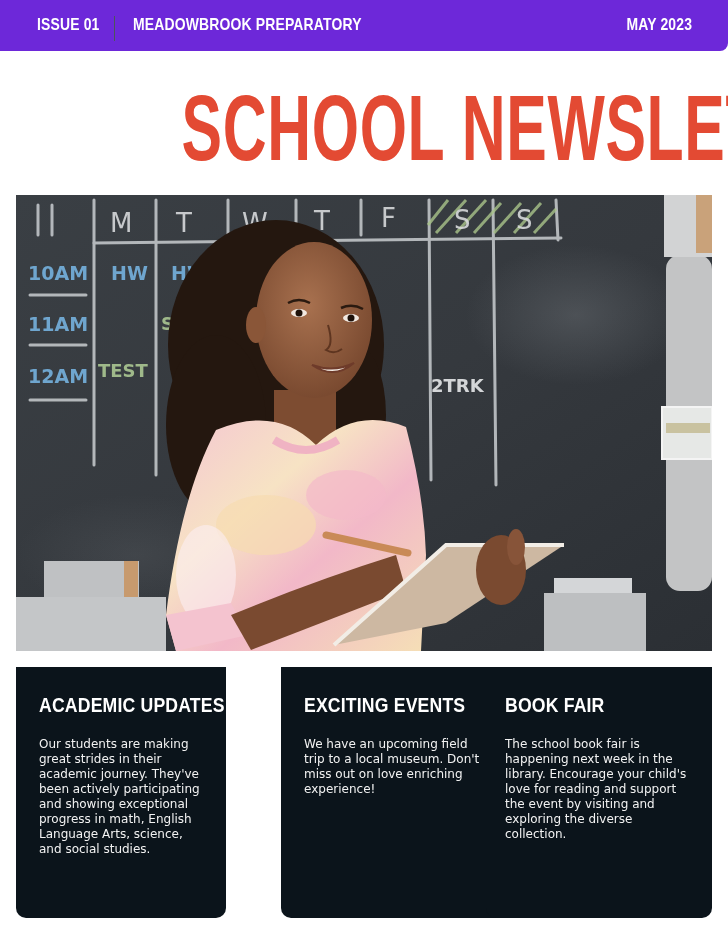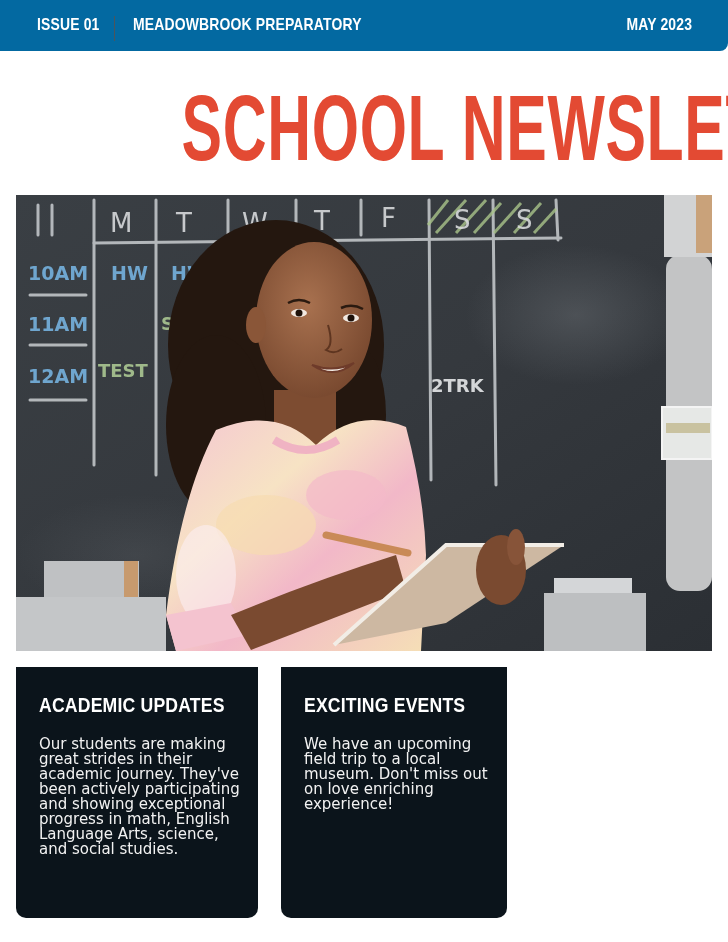--- a/index.html
+++ b/index.html
@@ -5,21 +5,21 @@
     * { box-sizing: border-box; margin: 0; padding: 0; }
     html, body {
       width: 728px; height: 942px; background: #ffffff; overflow: hidden;
       font-family: "Liberation Sans", sans-serif;
     }
     .page { position: relative; width: 728px; height: 942px; background: #ffffff; }
 
     
     .topbar {
       position: absolute; left: 0; top: 0; width: 728px; height: 51px;
-      background: #0369a1; border-bottom-right-radius: 8px;
+      background: #6d28d9; border-bottom-right-radius: 8px;
       color: #ffffff;
     }
     .topbar .issue {
       position: absolute; left: 37px; top: 15px;
       font-family: "Liberation Sans", sans-serif; font-weight: 700;
       font-size: 17px; letter-spacing: 0.2px; transform: scaleX(0.82); transform-origin: left center;
     }
     .topbar .divider {
       position: absolute; left: 114px; top: 16px; width: 1px; height: 25px; background: #4b555c;
     }
@@ -58,24 +58,24 @@
       border-bottom-left-radius: 10px; border-bottom-right-radius: 10px;
     }
     .card h2 {
       position: absolute; left: 23px; top: 26px;
       font-family: "Liberation Sans", sans-serif; font-weight: 700;
       font-size: 21px; letter-spacing: 0.2px; white-space: nowrap;
       transform: scaleX(0.84); transform-origin: left center;
     }
     .card p {
       position: absolute; left: 23px; top: 70px; right: 18px;
-      font-family: "DejaVu Sans", sans-serif; font-size: 15px; line-height: 15px;
+      font-family: "DejaVu Sans", sans-serif; font-size: 12px; line-height: 15px;
       color: #f2f2f2;
     }
-    #card1 { left: 16px; width: 242px; }
+    #card1 { left: 16px; width: 210px; }
     #card2 { left: 251px; width: 226px; margin-left: 30px; }
     #card3 { left: 486px; width: 226px; }
     #card3 h2, #card3 p { left: 19px; }
   </style>
 </head>
 <body>
 
 <div class="page">
 
   <div class="topbar">
@@ -222,14 +222,18 @@
   <div class="card" id="card1">
     <h2>ACADEMIC UPDATES</h2>
     <p>Our students are making great strides in their academic journey. They've been actively participating and showing exceptional progress in math, English Language Arts, science, and social studies.</p>
   </div>
 
   <div class="card" id="card2">
     <h2>EXCITING EVENTS</h2>
     <p>We have an upcoming field trip to a local museum. Don't miss out on love enriching experience!</p>
   </div>
 
+  <div class="card" id="card3">
+    <h2>BOOK FAIR</h2>
+    <p>The school book fair is happening next week in the library. Encourage your child's love for reading and support the event by visiting and exploring the diverse collection.</p>
+  </div>
 
 </div>
 
 </body></html>

